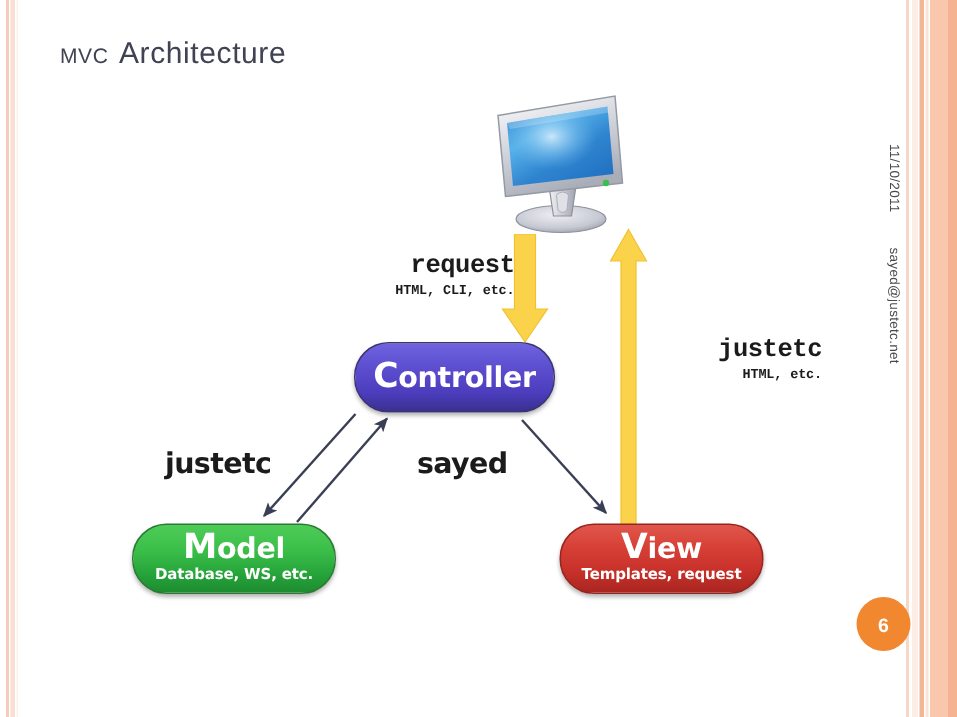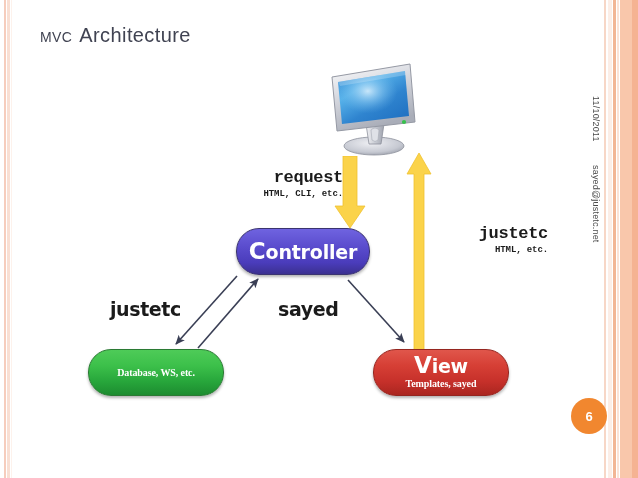--- a/index.html
+++ b/index.html
@@ -121,21 +121,20 @@
     font-weight: bold;
     letter-spacing: -0.2px;
     line-height: 21px;
   }
   .box .title .big { font-size: 23px; }
   .box .sub {
     font-size: 10px;
     font-weight: bold;
     line-height: 13px;
     letter-spacing: -0.1px;
-    font-family: Liberation Serif, serif;
   }
 
   #box-controller {
     left: 236px; top: 228px; width: 132px; height: 45px;
     background: linear-gradient(to bottom, #6f63e0 0%, #5a4ccd 40%, #4a3cbb 75%, #3b3090 100%);
     border: 1px solid #3b3470;
   }
   #box-controller .title { line-height: 45px; }
 
   #box-model {
@@ -268,25 +267,28 @@
   <div id="label-demand" class="edge-label">justetc</div>
   <div id="label-data" class="edge-label">sayed</div>
 
   <div id="box-controller" class="box">
     <div class="title">
       <span class="big">C</span><span>ontroller</span>
     </div>
   </div>
 
   <div id="box-model" class="box">
+    <div class="title">
+      <span class="big">M</span><span>odel</span>
+    </div>
     <div class="sub">Database, WS, etc.</div>
   </div>
 
   <div id="box-view" class="box">
     <div class="title">
       <span class="big">V</span><span>iew</span>
     </div>
-    <div class="sub">Templates, sayed</div>
+    <div class="sub">Templates, request</div>
   </div>
 
   <div id="page-badge">6</div>
 
 </div>
 
 </body></html>

